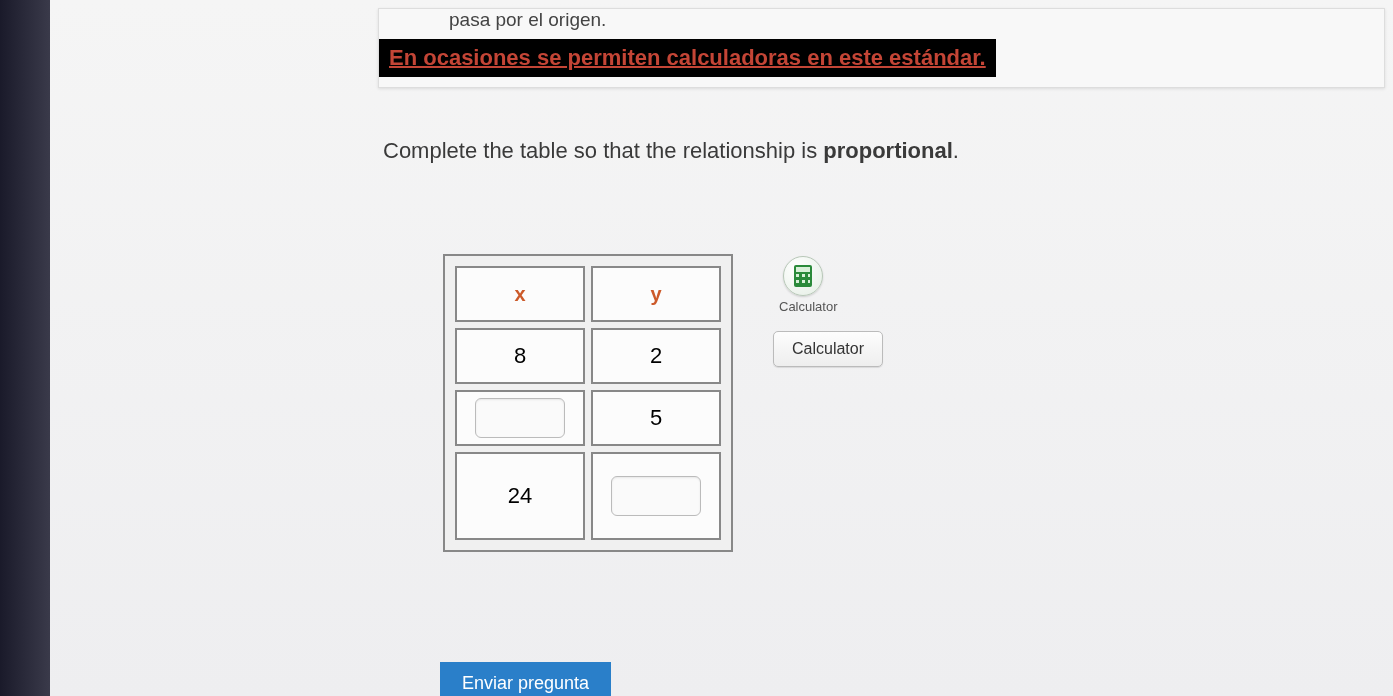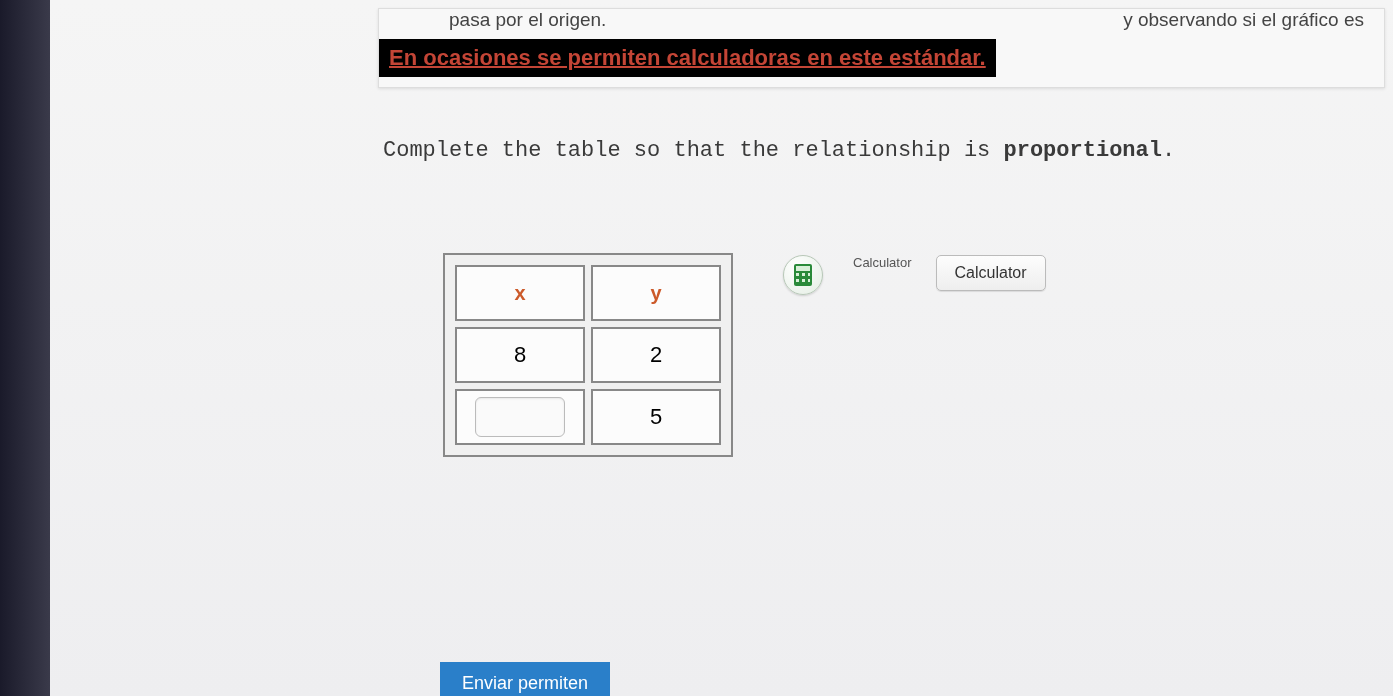--- a/index.html
+++ b/index.html
@@ -54,21 +54,20 @@
       text-decoration-thickness: 2px;
     }
     .highlight-wrapper {
       padding-left: 0;
     }
     .question-prompt {
       margin: 50px 0 0 325px;
       font-size: 22px;
       color: #3a3a3a;
       font-weight: 400;
-      font-family: Liberation Mono, monospace;
     }
     .question-prompt .bold {
       font-weight: 700;
     }
     .content-row {
       display: flex;
       align-items: flex-start;
       margin-top: 90px;
       margin-left: 385px;
       gap: 40px;
@@ -102,22 +101,23 @@
       height: 40px;
       border: 1px solid #bbb;
       border-radius: 6px;
       background: #fafafa;
       box-shadow: inset 0 1px 2px rgba(0,0,0,0.08);
       font-size: 20px;
       text-align: center;
     }
     .tools-col {
       display: flex;
+      flex-direction: column;
       align-items: flex-start;
-      gap: 24px;
+      gap: 3px;
       margin-top: 2px;
     }
     .calc-icon-btn {
       width: 40px;
       height: 40px;
       border-radius: 50%;
       border: 1px solid #b8c8b8;
       background: radial-gradient(circle at 35% 30%, #ffffff, #e4eee4);
       display: flex;
       align-items: center;
@@ -196,21 +196,20 @@
 </head>
 <body>
 
 <div class="left-dark"></div>
 
 <div class="page-container">
 
   <div class="standard-box">
     <div class="partial-top-text">
       <span>pasa por el origen.</span>
-      <span>y observando si el gráfico es</span>
     </div>
     <div class="highlight-wrapper">
       <span class="highlighted-text">En ocasiones se permiten calculadoras en este estándar.</span>
     </div>
   </div>
 
   <div class="question-prompt">
     <span>Complete the table so that the relationship is </span><span class="bold">proportional</span><span>.</span>
   </div>
 
@@ -224,29 +223,35 @@
       </tr>
       <tr>
         <td>8</td>
         <td>2</td>
       </tr>
       <tr>
         <td>
           <input type="text" class="cell-input" value="" style="">
         </td>
         <td>5</td>
+      </tr>
+      <tr>
+        <td class="tall-cell">24</td>
+        <td class="tall-cell">
+          <input type="text" class="cell-input" value="" style="">
+        </td>
       </tr>
     </tbody>
       </table>
 
     <div class="tools-col">
       <div class="calc-icon-btn">
         <div class="calc-mini"></div>
       </div>
       <div class="calc-label-small">Calculator</div>
       <button class="calc-button">Calculator</button>
     </div>
 
   </div>
 
-  <button class="submit-btn">Enviar permiten</button>
+  <button class="submit-btn">Enviar pregunta</button>
 
 </div>
 
 </body></html>

